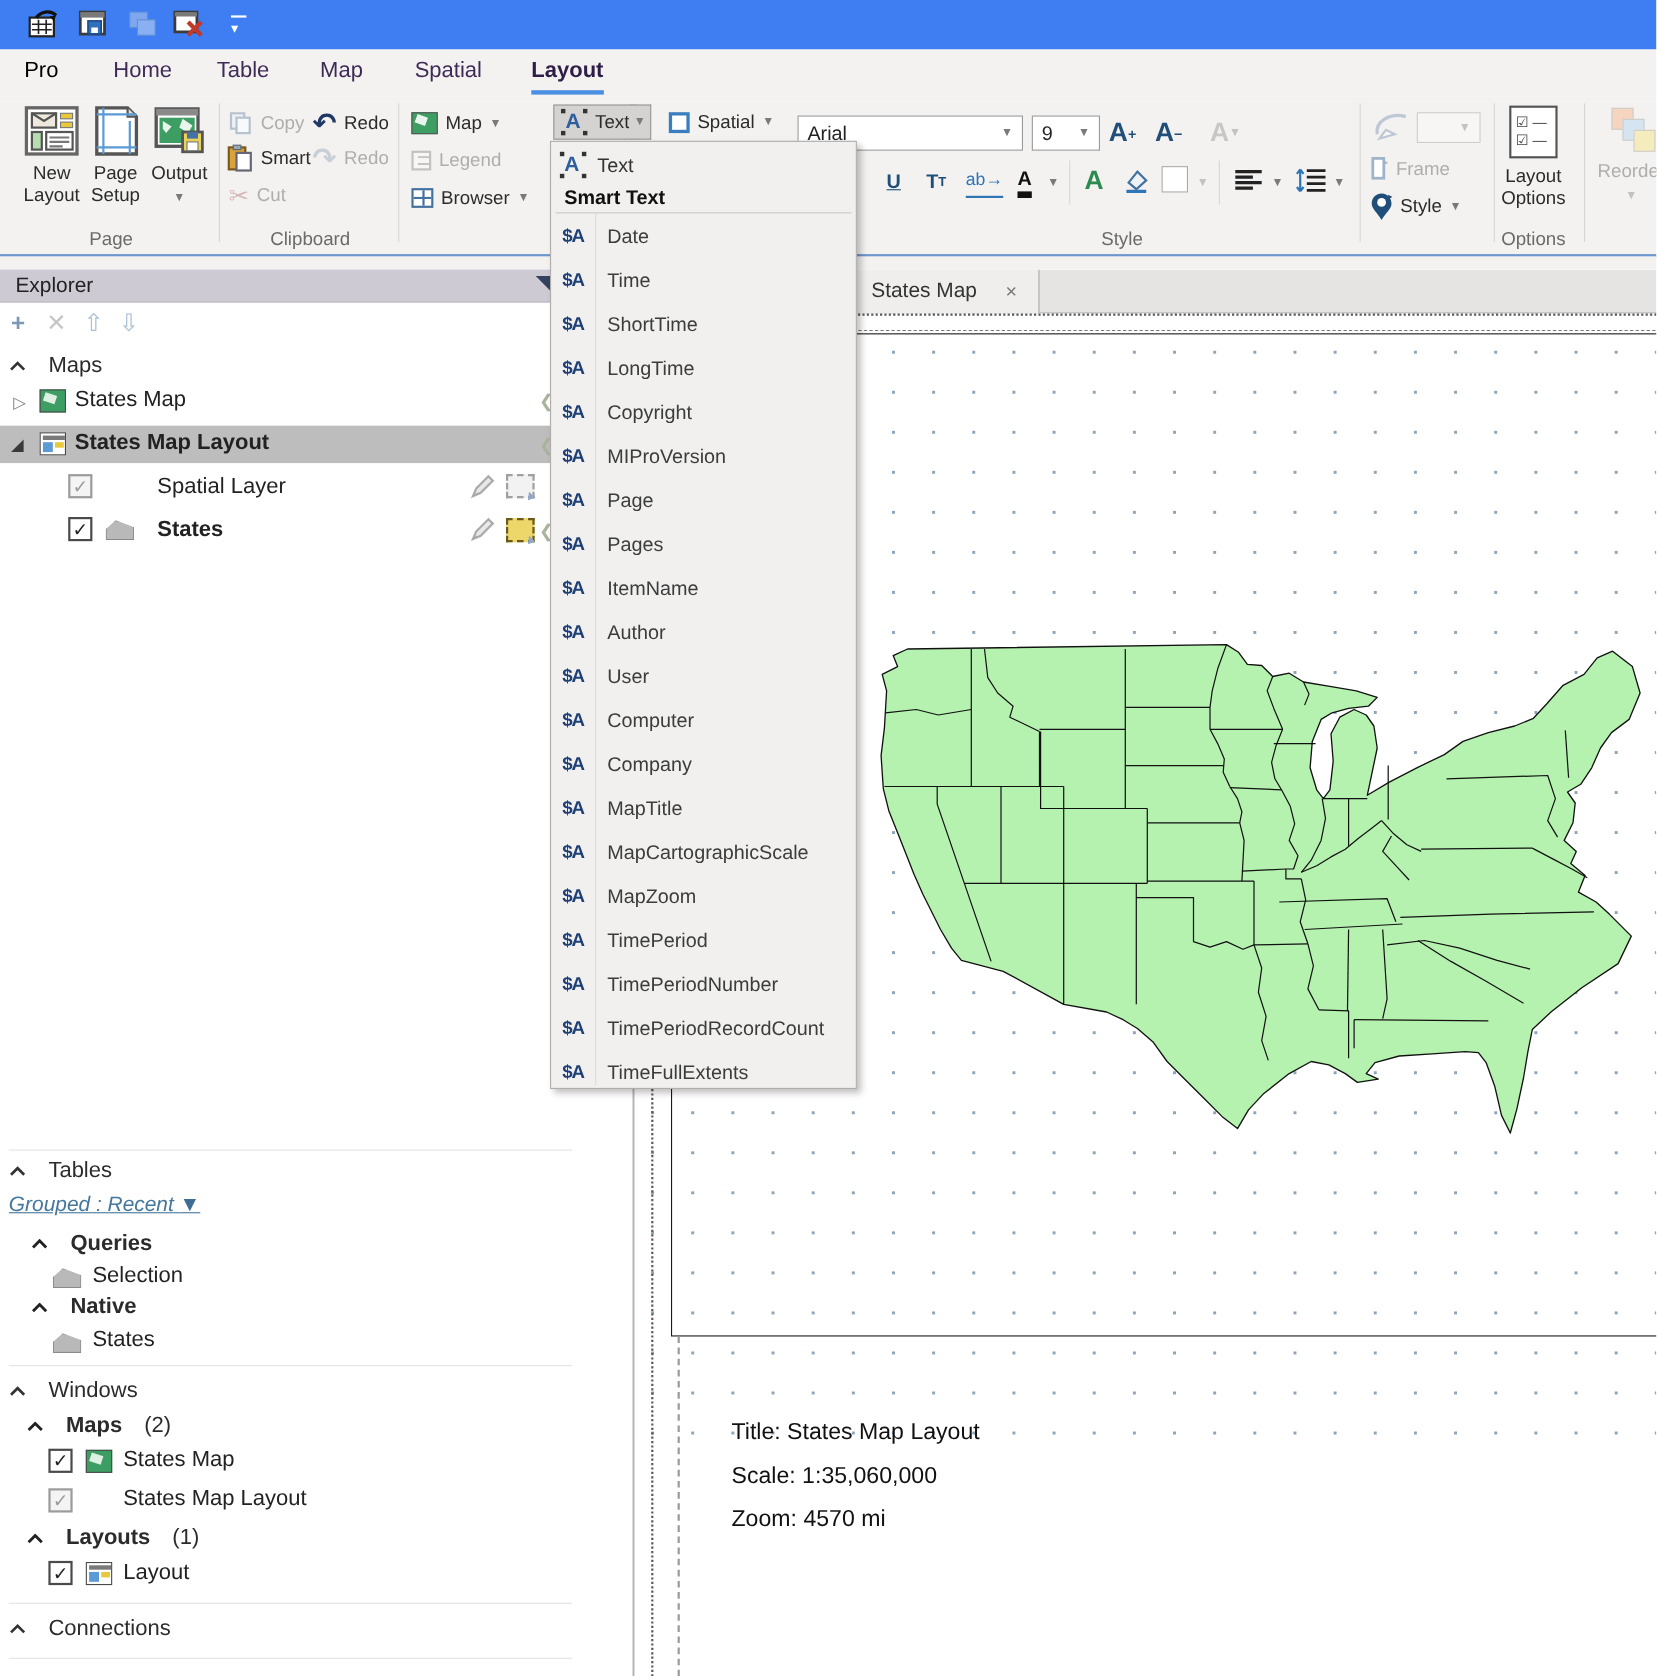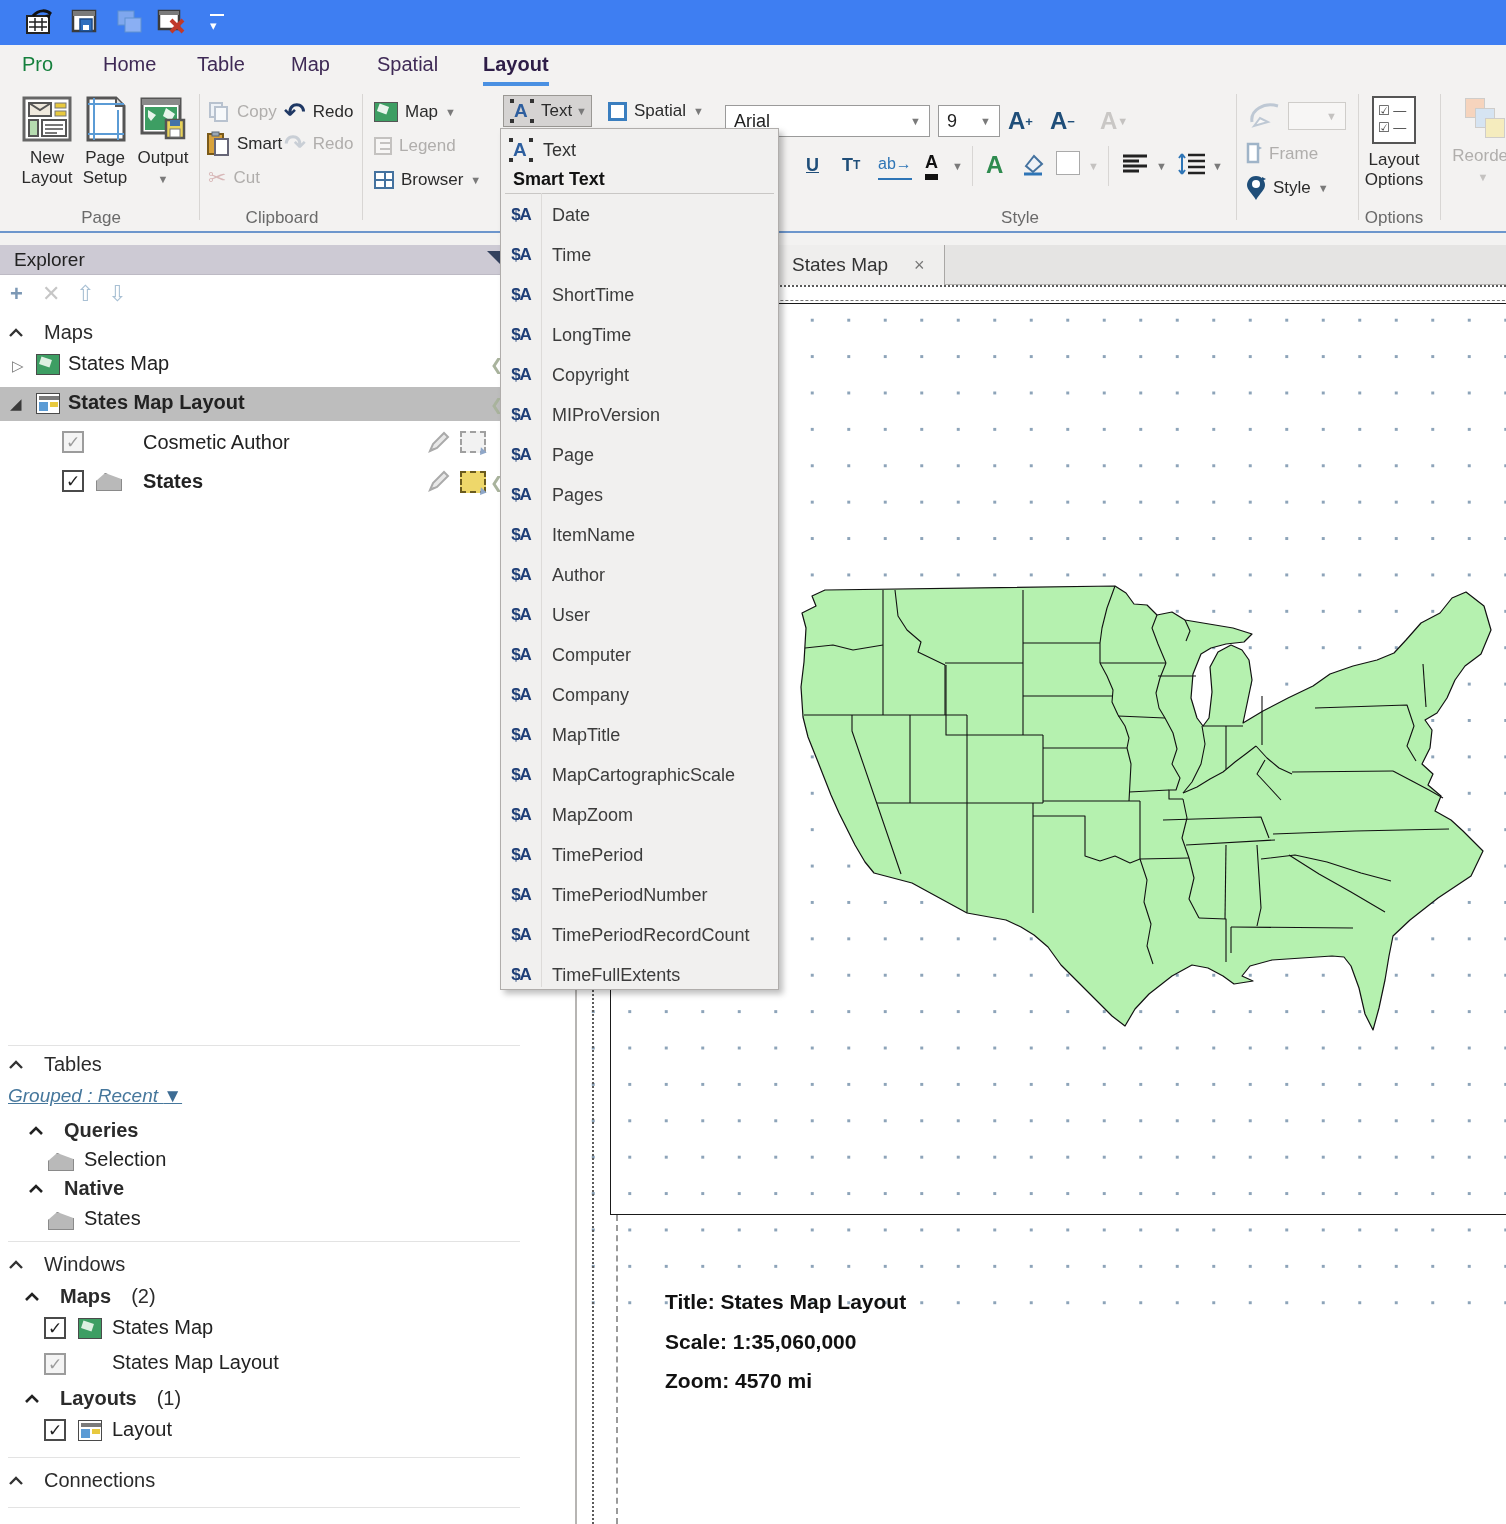--- a/index.html
+++ b/index.html
@@ -9,21 +9,21 @@
 
   
   .titlebar { left:0; top:0; width:1506px; height:45px; background:#3e7ef2; }
   .qat-icon { top:8px; width:30px; height:28px; }
   .qat-caret { color:#fff; font-size:13px; top:14px; }
   .qat-caret .bar { display:block; width:14px; height:2px; background:#fff; margin:0 auto 2px; }
 
   
   .tabrow { left:0; top:45px; width:1506px; height:43px; background:#f3f2f1; }
   .rtab { position:absolute; top:8px; font-size:20px; color:#3f2a56; cursor:default; }
-  .rtab.pro { color:#15803d; }
+  .rtab.pro { color:#000000; }
   .rtab.active { font-weight:bold; color:#2e1d47; border-bottom:4px solid #4a90e2; padding-bottom:6px; }
 
   
   .ribbon { left:0; top:88px; width:1506px; height:143px; background:#f3f2f1; }
   .ribbon-accent { left:0; top:231px; width:1506px; height:3px; background:#6d96cc; }
   .band { left:0; top:233px; width:1506px; height:12px; background:#f3f2f1; }
   .gsep { position:absolute; top:6px; width:1px; height:126px; background:#d8d6d4; }
   .glabel { position:absolute; top:120px; font-size:17px; color:#6a6a6a; text-align:center; }
   .bigbtn { position:absolute; top:8px; width:78px; text-align:center; font-size:17px; color:#2b2b2b; }
   .bigbtn .bicon { display:block; margin:0 auto 6px; }
@@ -96,21 +96,21 @@
   .divider { position:absolute; left:8px; width:512px; height:1px; background:#e3e3e3; }
   .grouped { position:absolute; font-style:italic; font-size:19px; color:#46779c;text-decoration:underline; }
 
   
   .vsep { left:575px; top:245px; width:2px; height:1279px; background:#b7b5b3; }
   .canvas { left:577px; top:245px; width:929px; height:1279px; background:#fff; overflow:hidden; }
   .doctabs { position:absolute; left:0; top:0; width:929px; height:40px; background:#e5e4e3; border-bottom:1px solid #b3b1af; }
   .doctab { position:absolute; left:200px; top:0; width:168px; height:40px; background:#efeeed; border-left:1px solid #a9a7a5; border-right:1px solid #a9a7a5; font-size:19px; color:#333; display:flex; align-items:center; padding-left:14px; gap:26px; }
   .doctab .x { color:#777; font-size:18px; }
   .pagearea { position:absolute; left:0; top:40px; width:929px; height:1024px; background:#fff;
-      background-image:radial-gradient(#8da4b9 1.4px, transparent 1.6px); background-size:36.5px 36.4px; background-position:71px 17px;font-weight:bold; }
+      background-image:radial-gradient(#8da4b9 1.4px, transparent 1.6px); background-size:36.5px 36.4px; background-position:71px 17px; }
   .pageedge-v { position:absolute; left:15px; top:0; width:1px; height:1239px; border-left:2px dotted #5a5a5a; }
   .pageedge-h { position:absolute; left:15px; top:0px; width:914px; height:1px; border-top:2px dotted #5a5a5a; }
   .mapframe { position:absolute; left:33px; top:18px; width:930px; height:912px; border:1px solid #1a1a1a; }
   .mapframe-dash { position:absolute; left:33px; top:15px; width:930px; height:1px; border-top:1px dashed #777; }
   .textframe-dash { position:absolute; left:39px; top:930px; width:1px; height:309px; border-left:2px dashed #9a9a9a; }
   .ptext { position:absolute; left:88px; font-size:21px; color:#111; font-family:"Liberation Sans",sans-serif; }
   .usmap { position:absolute; left:218px; top:283px; }
 </style>
 </head>
 <body>
@@ -368,21 +368,21 @@
       <span class="icon-layout22" style="left:36px;top:6px">
           <i></i>
           <b></b>
           <s></s>
         </span>
       <span class="tree-lbl" style="left:68px;top:4px;font-weight:bold">States Map Layout</span>
       <span class="row-chev" style="left:490px;top:8px">❮</span>
     </div>
     <div>
       <span class="cb dis" style="left:62px;top:186px">✓</span>
-      <span class="tree-lbl" style="left:143px;top:186px">Cosmetic Author</span>
+      <span class="tree-lbl" style="left:143px;top:186px">Spatial Layer</span>
       <svg class="icon-pencil" style="left:426px;top:184px" viewBox="0 0 26 26">
           <path d="M4 22 L7 15 L18 4 L22 8 L11 19 Z M4 22 l4 -2" fill="#e8e8e8" stroke="#aaa" stroke-width="2"></path>
         </svg>
       <span class="icon-selbox" style="left:460px;top:186px"></span>
     </div>
     <div>
       <span class="cb" style="left:62px;top:225px">✓</span>
       <span class="icon-poly" style="left:96px;top:228px"></span>
       <span class="tree-lbl" style="left:143px;top:225px;font-weight:bold">States</span>
       <svg class="icon-pencil" style="left:426px;top:223px" viewBox="0 0 26 26">

